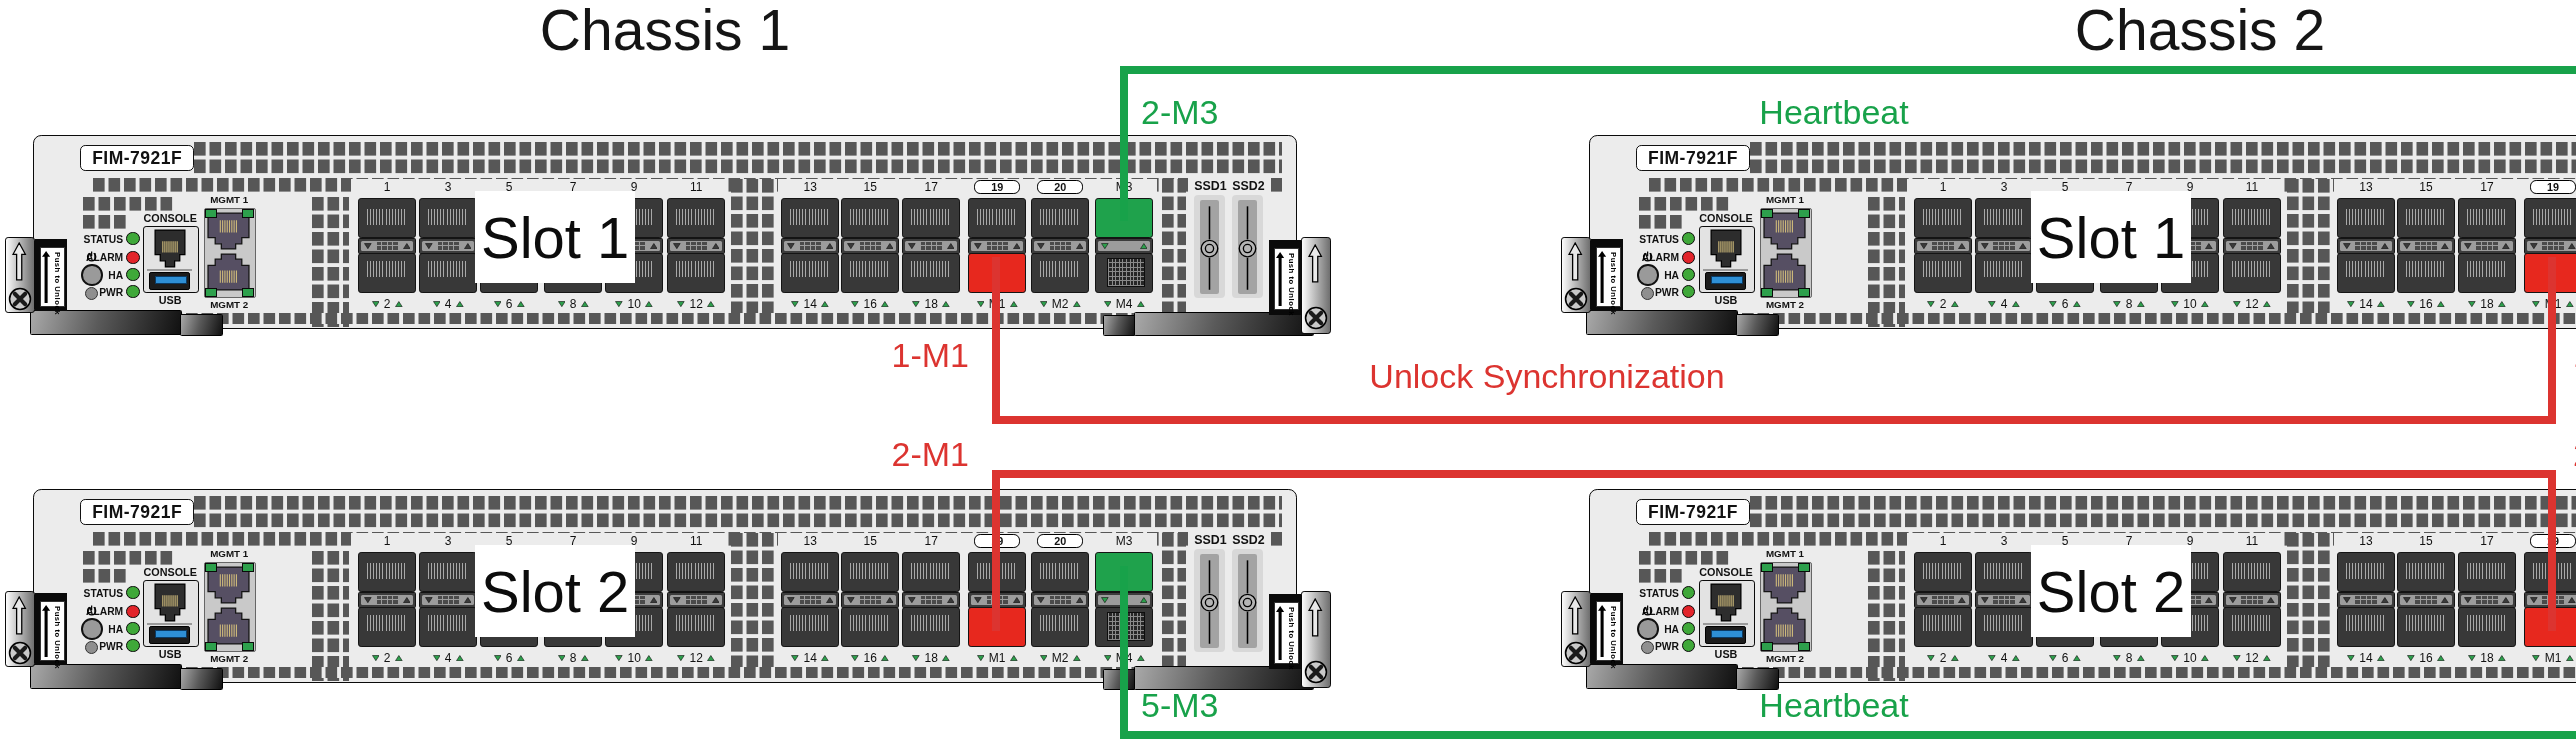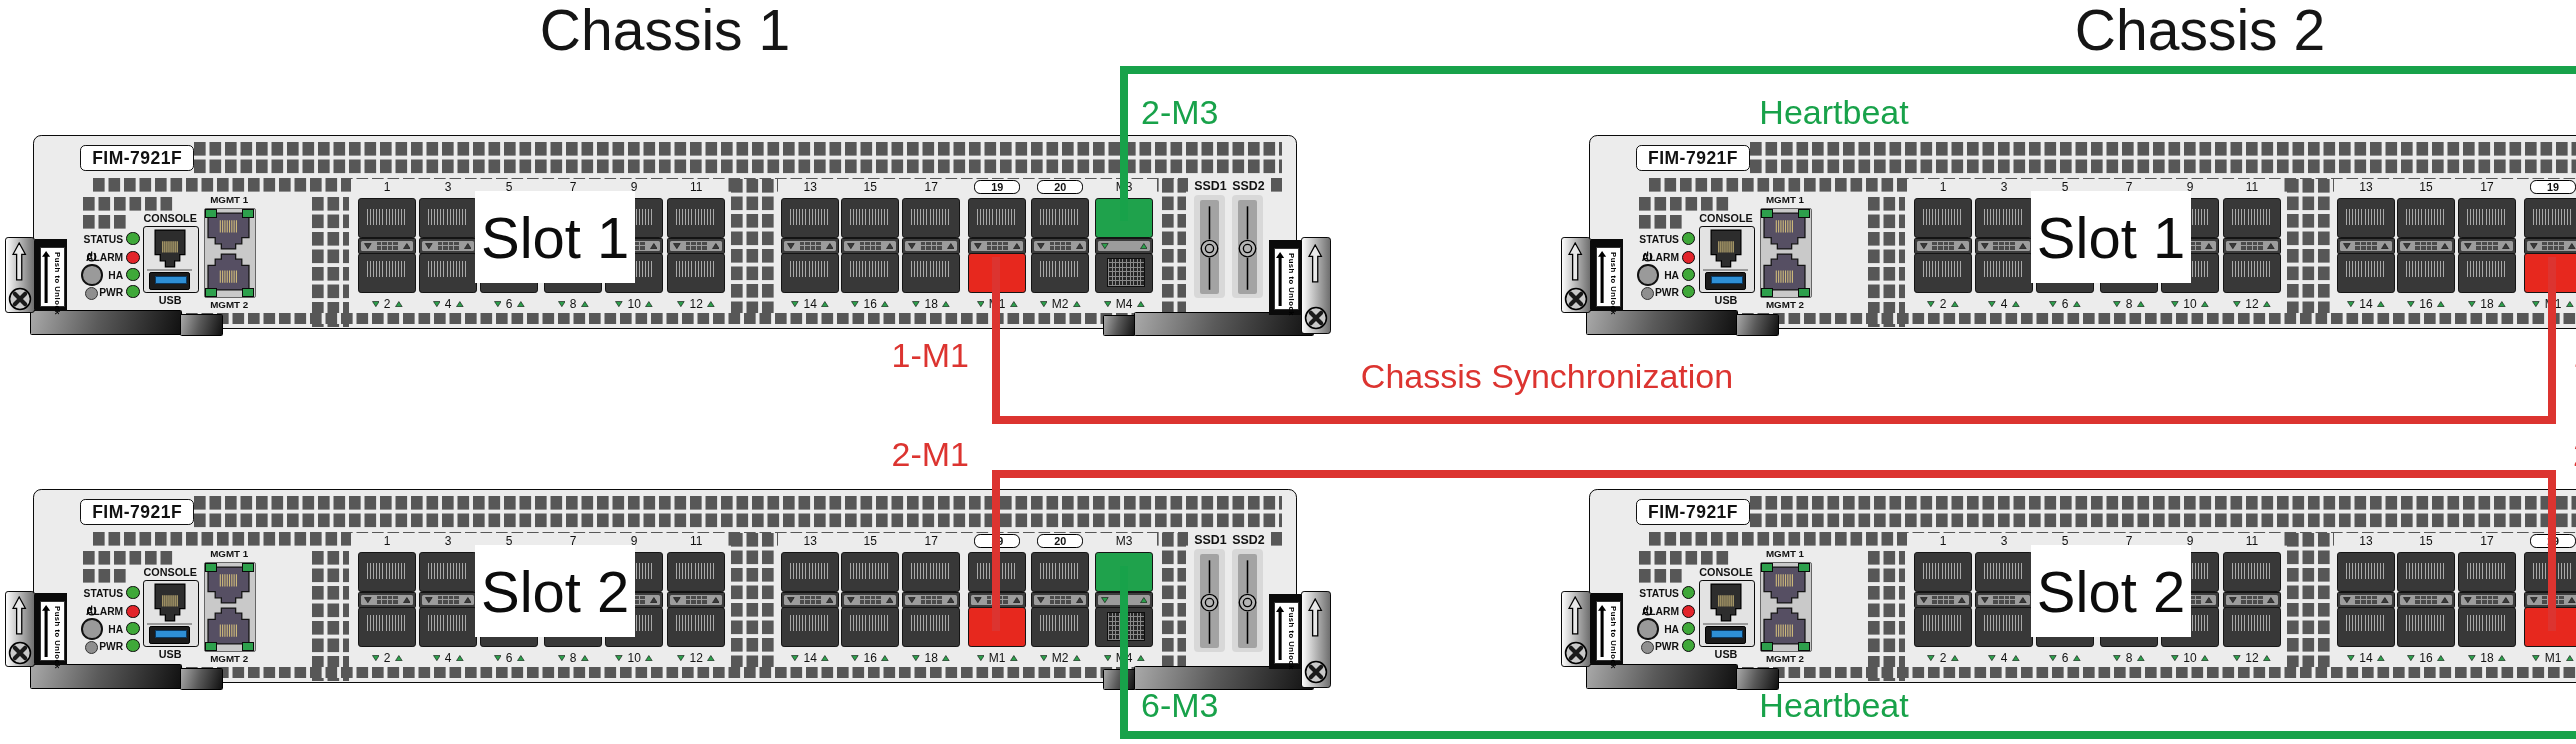--- a/index.html
+++ b/index.html
@@ -2538,23 +2538,23 @@
   <div class="cable" style="left: 992px; top: 470px; width: 7.7px; height: 161px; background: rgb(220, 52, 48);"></div>
   <div class="cable" style="left: 2548px; top: 470px; width: 7.7px; height: 161px; background: rgb(220, 52, 48);"></div>
 
   <div class="cable" style="left: 1120px; top: 566px; width: 7.7px; height: 173px; background: rgb(24, 162, 74);"></div>
   <div class="cable" style="left: 1120px; top: 731px; width: 1564px; height: 7.7px; background: rgb(24, 162, 74);"></div>
 
   <div class="conn-label" style="left: 1141px; top: 93px; color: rgb(24, 162, 74);">2-M3</div>
   <div class="conn-label c-center" style="left: 1834px; top: 93px; color: rgb(24, 162, 74);">Heartbeat</div>
 
   <div class="conn-label c-right" style="left: 969px; top: 336px; color: rgb(220, 52, 48);">1-M1</div>
-  <div class="conn-label c-center" style="left: 1547px; top: 357px; color: rgb(220, 52, 48);">Chassis Synchronization</div>
+  <div class="conn-label c-center" style="left: 1547px; top: 357px; color: rgb(220, 52, 48);">Unlock Synchronization</div>
   <div class="conn-label" style="left: 2573px; top: 336px; color: rgb(220, 52, 48);">1-M1</div>
 
   <div class="conn-label c-right" style="left: 969px; top: 435px; color: rgb(220, 52, 48);">2-M1</div>
   <div class="conn-label" style="left: 2573px; top: 435px; color: rgb(220, 52, 48);">2-M1</div>
 
-  <div class="conn-label" style="left: 1141px; top: 686px; color: rgb(24, 162, 74);">6-M3</div>
+  <div class="conn-label" style="left: 1141px; top: 686px; color: rgb(24, 162, 74);">5-M3</div>
   <div class="conn-label c-center" style="left: 1834px; top: 686px; color: rgb(24, 162, 74);">Heartbeat</div>
 
 </div>
 
 
 </body></html>

